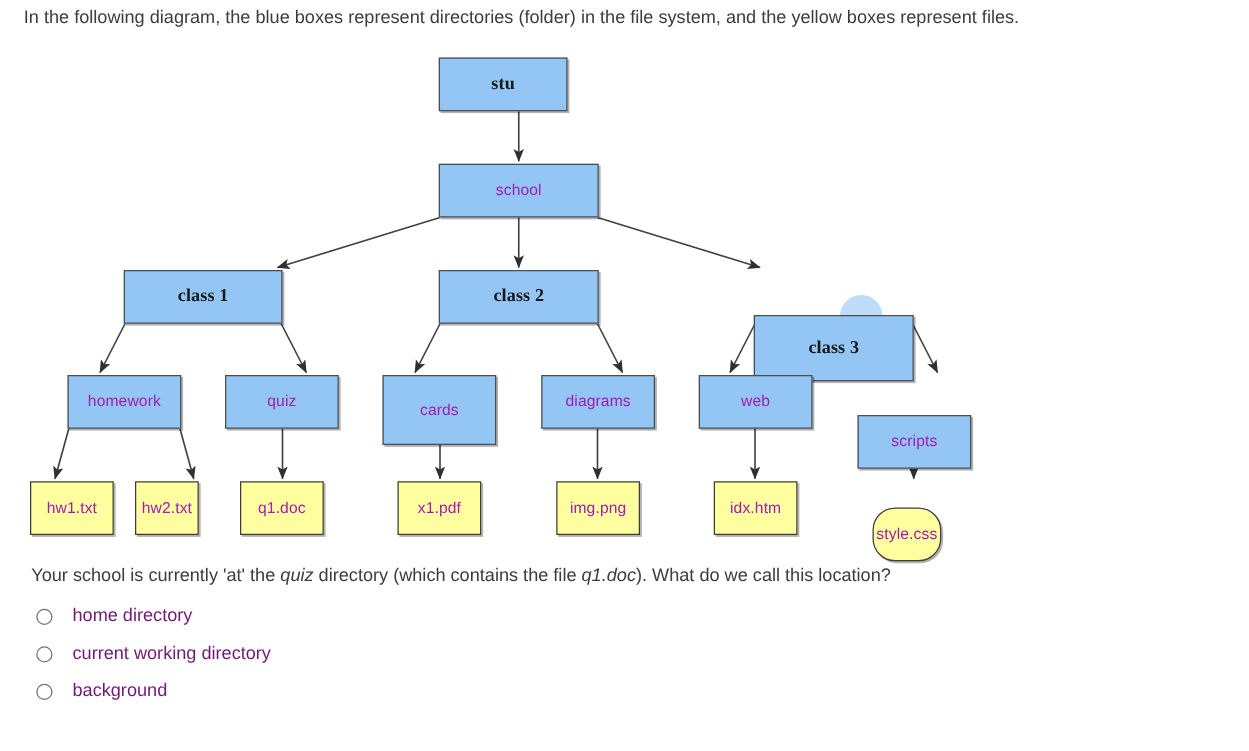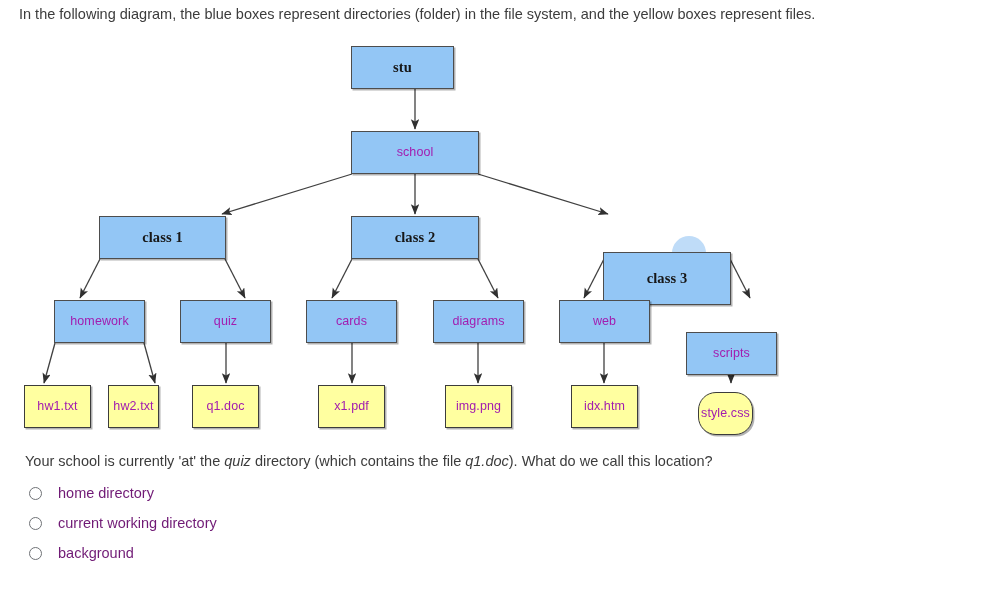--- a/index.html
+++ b/index.html
@@ -174,21 +174,21 @@
       </div>
       <div class="node dir bold" style="left: 603px; top: 180px; width: 128px; height: 53px; margin-top: 36px;">
         <span class="label">class 3</span>
       </div>
       <div class="node dir" style="left: 54px; top: 264px; width: 91px; height: 43px;">
         <span class="label">homework</span>
       </div>
       <div class="node dir" style="left: 180px; top: 264px; width: 91px; height: 43px;">
         <span class="label">quiz</span>
       </div>
-      <div class="node dir" style="left: 306px; top: 264px; width: 91px; height: 43px;">
+      <div class="node dir" style="left: 306px; top: 264px; width: 91px; height: 56px;">
         <span class="label">cards</span>
       </div>
       <div class="node dir" style="left: 433px; top: 264px; width: 91px; height: 43px;">
         <span class="label">diagrams</span>
       </div>
       <div class="node dir" style="left: 559px; top: 264px; width: 91px; height: 43px;">
         <span class="label">web</span>
       </div>
       <div class="node dir" style="left: 686px; top: 264px; width: 91px; height: 43px; margin-top: 32px;">
         <span class="label">scripts</span>
@@ -204,21 +204,21 @@
       </div>
       <div class="node file" style="left: 318px; top: 349px; width: 67px; height: 43px;">
         <span class="label">x1.pdf</span>
       </div>
       <div class="node file" style="left: 445px; top: 349px; width: 67px; height: 43px;">
         <span class="label">img.png</span>
       </div>
       <div class="node file" style="left: 571px; top: 349px; width: 67px; height: 43px;">
         <span class="label">idx.htm</span>
       </div>
-      <div class="node file" style="left: 698px; top: 356px; width: 55px; height: 43px; border-radius: 18px;">
+      <div class="node file" style="left: 698px; top: 370px; width: 55px; height: 43px; border-radius: 18px;">
         <span class="label">style.css</span>
       </div>
     </div>
 </div>
 
 <div id="question-text">
   <span>Your school is currently 'at' the </span><span class="it">quiz</span><span> directory (which contains the file </span><span class="it">q1.doc</span><span>).  What do we call this location?</span>
 </div>
 
 <div id="options">

